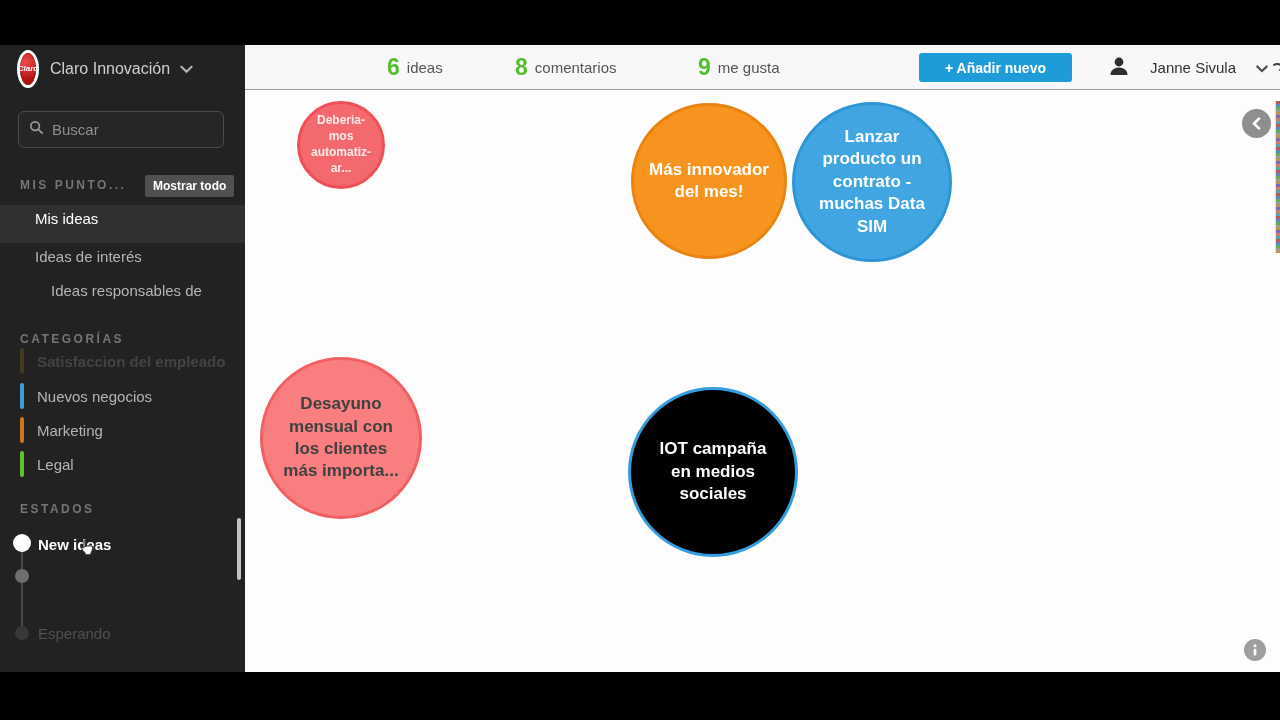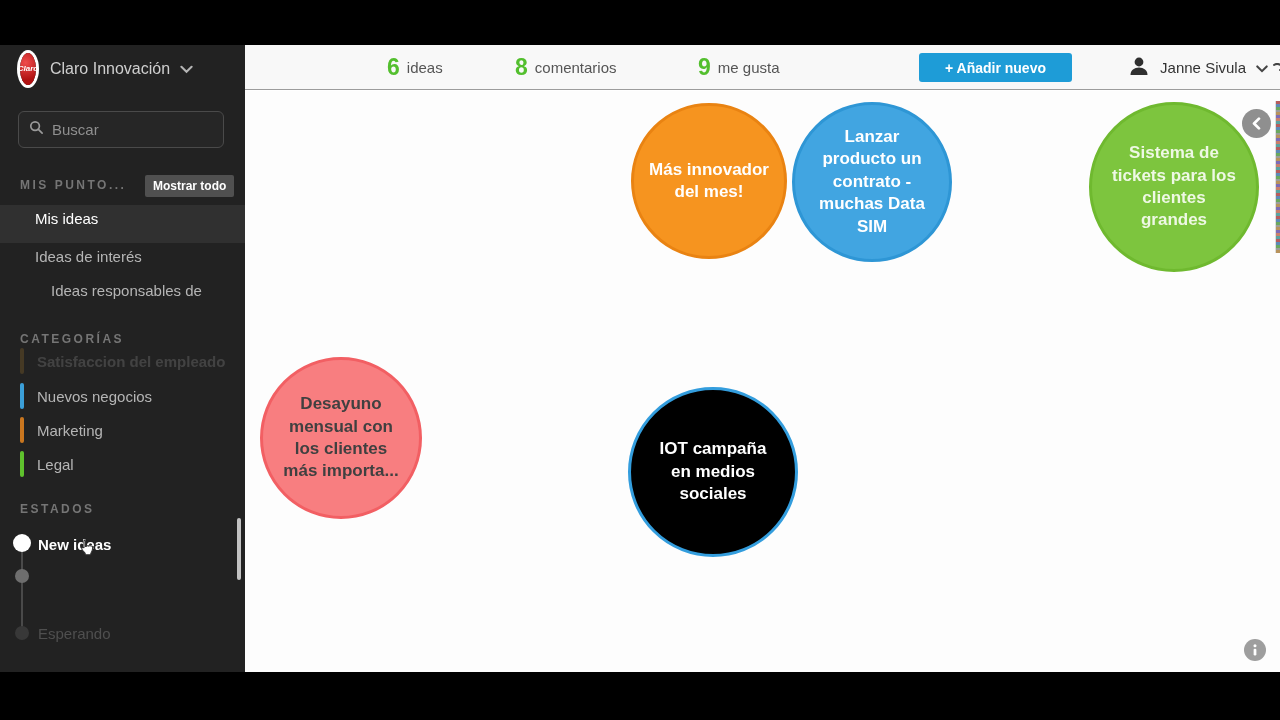--- a/index.html
+++ b/index.html
@@ -39,21 +39,21 @@
   .state-item.faded .dot { width:14px; height:14px; left:15px; top:4px; background:#383838; }
 
   .sidebar-scrollthumb { position:absolute; right:4px; top:473px; width:4px; height:62px; background:#dedede; border-radius:2px; opacity:.85; }
 
   
   #topbar { position:absolute; left:245px; top:0; width:1035px; height:45px; background:#f8f8f8; border-bottom:1px solid #9c9c9c; overflow:hidden; }
   .stat { position:absolute; top:0; height:45px; display:flex; align-items:center; }
   .stat .num { font-size:23px; font-weight:bold; margin-right:7px; }
   .stat .lbl { font-size:15px; color:#555; }
   .add-btn { position:absolute; left:674px; top:8px; width:153px; height:29px; border:none; border-radius:3px; color:#fff; font-size:14px; font-weight:bold; cursor:pointer; font-family:"Liberation Sans", sans-serif; }
-  .user-area { position:absolute; right:12px; top:0; height:45px; display:flex; align-items:center; cursor:pointer; }
+  .user-area { position:absolute; right:12px; top:0; height:45px; display:flex; align-items:center; cursor:pointer;gap:10px; }
   .user-name { font-size:15px; color:#333; margin:0 10px 0 9px; }
   .edge-cut-icon { position:absolute; right:-6px; top:16px; }
 
   
   #canvas { position:absolute; left:245px; top:46px; width:1035px; height:581px; background:#fdfdfd; overflow:hidden; }
   .bubble { position:absolute; border-radius:50%; border:3px solid; display:flex; align-items:center; justify-content:center; text-align:center; font-weight:bold; cursor:pointer; }
   .bubble span { display:block; width:80%; white-space:pre-line; line-height:1.32; }
   .collapse-btn { position:absolute; left:997px; top:18px; width:29px; height:29px; border-radius:50%; background:#8f8f8f; border:none; display:flex; align-items:center; justify-content:center; cursor:pointer; }
   .panel-sliver { position:absolute; left:1030px; top:10px; width:5px; height:152px; border-left:1px solid #ddd;
      background:repeating-linear-gradient(180deg,#b85c5c 0 3px,#5c8ab8 3px 6px,#6aa85e 6px 9px,#9c9c9c 9px 11px,#b8935c 11px 14px,#7c6cb8 14px 17px,#c97f6a 17px 20px,#58a3a3 20px 23px); }
@@ -176,29 +176,32 @@
           <path d="M9 2 L3 8 L9 14" fill="none" stroke="#fff" stroke-width="3.4" stroke-linecap="round" stroke-linejoin="round"></path>
         </svg>
     </button>
     <div class="panel-sliver"></div>
     <button class="info-btn">
       <svg width="10" height="12" viewBox="0 0 10 14">
           <circle cx="5" cy="2" r="1.8" fill="#fff"></circle>
           <rect x="3.4" y="5.4" width="3.2" height="8" rx="1.4" fill="#fff"></rect>
         </svg>
     </button>
+  <div class="bubble" style="left: 52px; top: 10px; width: 88px; height: 88px; background: rgb(244, 105, 110); border-color: rgb(238, 79, 88); color: rgb(255, 234, 234); font-size: 12px;">
+        <span>Deberia-
+mos
+automatiz-
+ar...</span>
+      </div>
       <div class="bubble" style="left: 386px; top: 12px; width: 156px; height: 156px; background: rgb(246, 148, 31); border-color: rgb(233, 131, 18); color: rgb(255, 255, 255); font-size: 17px;">
         <span>Más innovador
 del mes!</span>
       </div>
       <div class="bubble" style="left: 547px; top: 11px; width: 160px; height: 160px; background: rgb(65, 165, 225); border-color: rgb(46, 150, 213); color: rgb(255, 255, 255); font-size: 17px;">
         <span>Lanzar producto un contrato - muchas Data SIM</span>
-      </div>
-      <div class="bubble" style="left: 844px; top: 11px; width: 170px; height: 170px; background: rgb(125, 197, 62); border-color: rgb(111, 185, 47); color: rgb(238, 248, 228); font-size: 17px;">
-        <span>Sistema de tickets para los clientes grandes</span>
       </div>
       <div class="bubble" style="left: 15px; top: 266px; width: 162px; height: 162px; background: rgb(248, 126, 128); border-color: rgb(242, 95, 99); color: #404040; font-size: 17px;">
         <span>Desayuno mensual con los clientes más importa...</span>
       </div>
       <div class="bubble" style="left: 383px; top: 296px; width: 170px; height: 170px; background: #000000; border-color: rgb(51, 157, 221); color: rgb(255, 255, 255); font-size: 17px;">
         <span>IOT campaña en medios sociales</span>
       </div>
     </div>
 
 </div>

